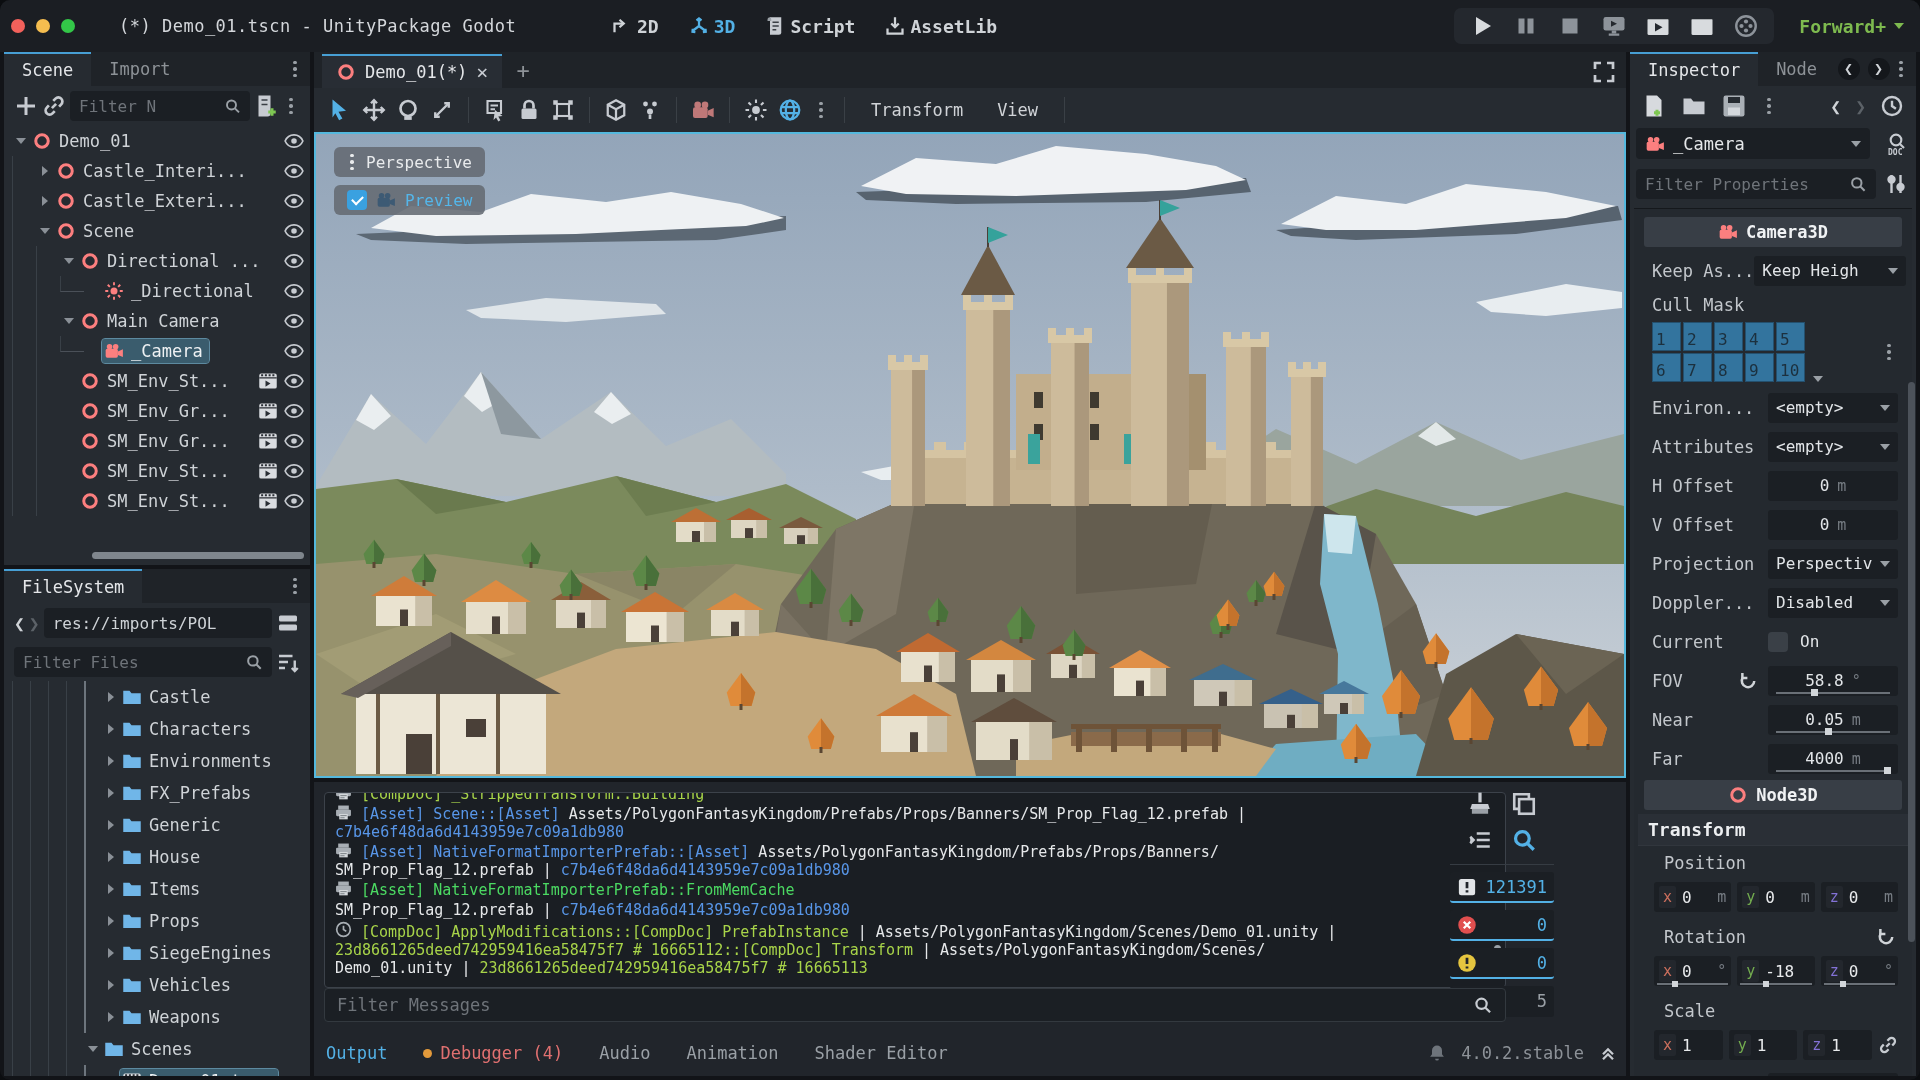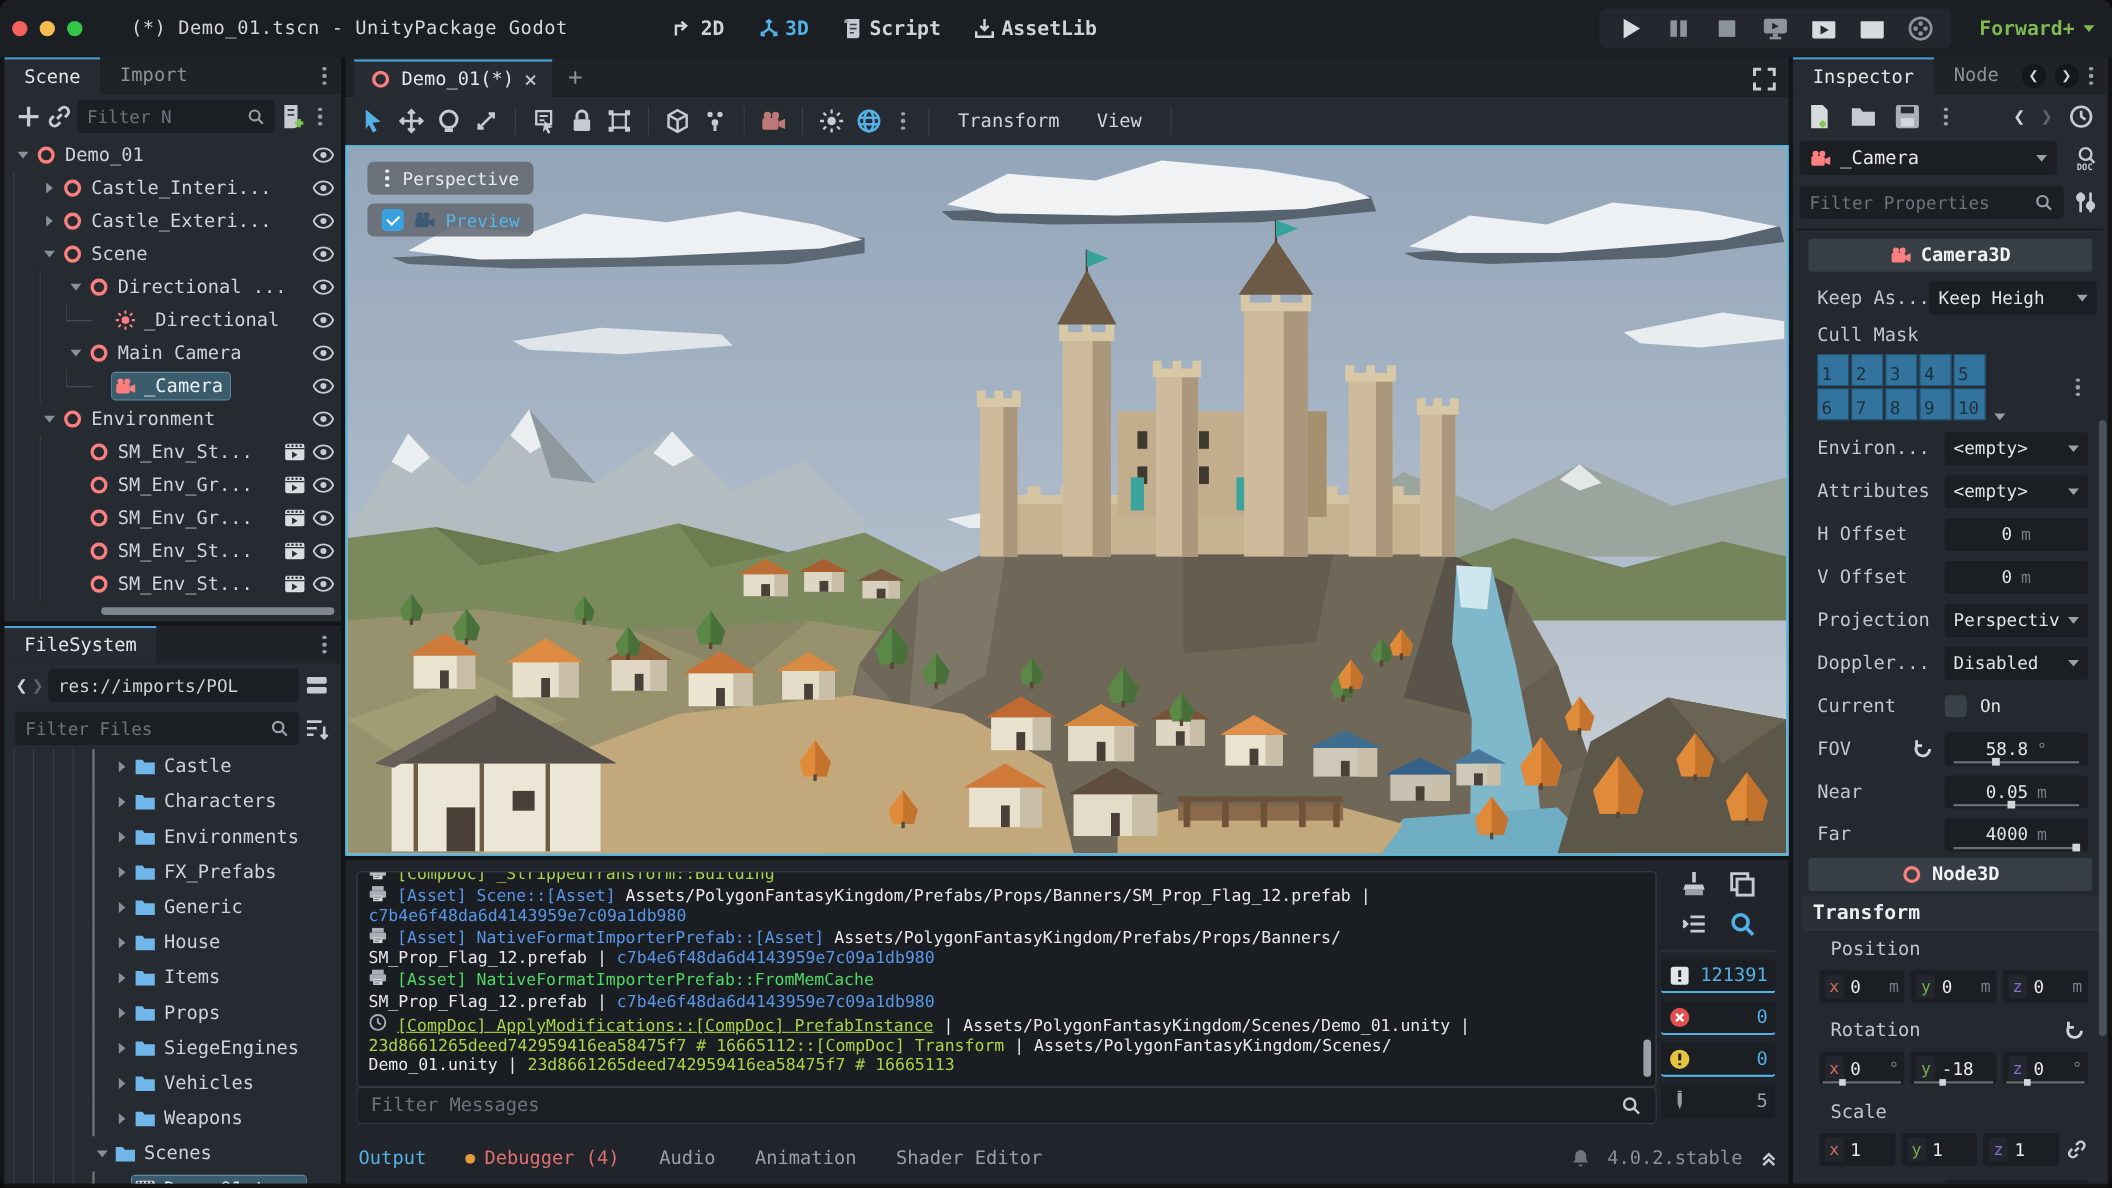--- a/index.html
+++ b/index.html
@@ -66,21 +66,21 @@
 #preview-pill{left:18px;top:51px;color:#54b6ea;}
 #preview-check{width:20px;height:20px;border-radius:4px;background:#3aa1e0;display:flex;align-items:center;justify-content:center;}
 #preview-check::before{content:"";width:9px;height:5px;border-left:2.5px solid #fff;border-bottom:2.5px solid #fff;transform:rotate(-45deg) translate(1px,-1px);}
 
 #bottom{position:absolute;left:0;right:0;top:730px;bottom:0;background:#21252b;}
 #logbox{position:absolute;left:10px;top:10px;width:1182px;height:196px;background:#1a1e23;border:1px solid #3c424a;border-radius:4px;padding:4px 26px 4px 10px;overflow:hidden;font-size:15px;line-height:18px;}
 #loglist{margin-top:-14px;}
 .logmsg{margin:2px 0;}
 .licon{display:inline-block;width:17px;height:13px;margin-right:9px;vertical-align:-1px;}
 #logscroll{position:absolute;right:4px;bottom:8px;width:7px;height:34px;border-radius:4px;background:#9aa1a8;}
-#outcol{position:absolute;left:1196px;top:10px;width:104px;}
+#outcol{position:absolute;left:1136px;top:10px;width:104px;}
 #outcol .irow{display:flex;justify-content:space-evenly;margin-bottom:12px;}
 .oicon{width:26px;height:24px;display:flex;align-items:center;justify-content:center;}
 #outcol hr{border:none;border-top:1px solid #363c43;margin:2px 0 2px;}
 .cbox{height:31px;background:#1b1f24;border-radius:3px;margin-top:7px;display:flex;align-items:center;padding:0 7px;border-bottom:2px solid #53b1e6;}
 .cbox.inactive{border-bottom:2px solid transparent;}
 .cbox .cnt{margin-left:auto;color:#53b1e6;font-size:17px;}
 .cbox.inactive .cnt{color:#9aa0a6;}
 #filterbar{position:absolute;left:10px;top:206px;width:1182px;height:34px;background:#1b1f24;border:1px solid #33393f;border-radius:4px;display:flex;align-items:center;padding:0 12px;gap:8px;}
 #btabs{position:absolute;left:12px;right:8px;top:252px;height:38px;display:flex;align-items:center;}
 .btab{font-size:17px;color:#9aa0a6;margin-right:36px;display:flex;align-items:center;gap:8px;}
@@ -436,40 +436,20 @@
             <span class="rowmain selected">
               <span class="icon16">
                 <svg viewBox="0 0 18 14" fill="#fc7f7f">
                   <circle cx="5" cy="3.2" r="2.5"></circle>
                   <circle cx="10.5" cy="3.2" r="2.5"></circle>
                   <rect x="1.5" y="5" width="11" height="8" rx="1.5"></rect>
                   <path d="M12.5 7.5l4.5-2v7l-4.5-2z"></path>
                 </svg>
               </span>
               <span class="tlabel">_Camera</span>
-            </span>
-            <span class="badges">
-              <span class="icon16">
-                <svg viewBox="0 0 18 14">
-                  <path d="M9 1.5C5.2 1.5 2.2 4.2 1 7c1.2 2.8 4.2 5.5 8 5.5s6.8-2.7 8-5.5c-1.2-2.8-4.2-5.5-8-5.5z" fill="none" stroke="#c7cbd1" stroke-width="1.5"></path>
-                  <circle cx="9" cy="7" r="2.5" fill="#c7cbd1"></circle>
-                </svg>
-              </span>
-            </span>
-          </div>
-          <div class="trow">
-            <span class="guide" style="width: 24px;"></span>
-            <span class="exp open"></span>
-            <span class="rowmain">
-              <span class="icon16">
-                <svg viewBox="0 0 16 16">
-                  <circle cx="8" cy="8" r="5" fill="none" stroke="#fc7f7f" stroke-width="2.4"></circle>
-                </svg>
-              </span>
-              <span class="tlabel">Environment</span>
             </span>
             <span class="badges">
               <span class="icon16">
                 <svg viewBox="0 0 18 14">
                   <path d="M9 1.5C5.2 1.5 2.2 4.2 1 7c1.2 2.8 4.2 5.5 8 5.5s6.8-2.7 8-5.5c-1.2-2.8-4.2-5.5-8-5.5z" fill="none" stroke="#c7cbd1" stroke-width="1.5"></path>
                   <circle cx="9" cy="7" r="2.5" fill="#c7cbd1"></circle>
                 </svg>
               </span>
             </span>
           </div>
@@ -1372,21 +1352,21 @@
                     <path d="M5 10h6M5 12h4" stroke="#6a7076" stroke-width="0.8"></path>
                   </svg></span><span style="color: rgb(75, 217, 98);">[Asset] NativeFormatImporterPrefab::FromMemCache</span></div>
             </div>
             <div class="logmsg">
               <div><span style="color: rgb(230, 232, 234);">SM_Prop_Flag_12.prefab |</span><span style="color: rgb(88, 150, 232);"> c7b4e6f48da6d4143959e7c09a1db980</span></div>
             </div>
             <div class="logmsg">
               <div><span class="licon"><svg viewBox="0 0 16 16">
                     <circle cx="8" cy="8" r="6.4" fill="none" stroke="#a8aeb4" stroke-width="1.6"></circle>
                     <path d="M8 4.5V8l2.6 1.8" stroke="#a8aeb4" stroke-width="1.6" fill="none"></path>
-                  </svg></span><span style="color: rgb(168, 212, 73); text-decoration: underline;">[CompDoc] ApplyModifications::[CompDoc] PrefabInstance</span><span style="color: rgb(230, 232, 234);"> | Assets/PolygonFantasyKingdom/Scenes/Demo_01.unity |</span></div>
+                  </svg></span><span style="color: rgb(168, 212, 73);">[CompDoc] ApplyModifications::[CompDoc] PrefabInstance</span><span style="color: rgb(230, 232, 234);"> | Assets/PolygonFantasyKingdom/Scenes/Demo_01.unity |</span></div>
               <div><span style="color: rgb(168, 212, 73);">23d8661265deed742959416ea58475f7 # 16665112::</span><span style="color: rgb(168, 212, 73);">[CompDoc] Transform</span><span style="color: rgb(230, 232, 234);"> | Assets/PolygonFantasyKingdom/Scenes/</span></div>
               <div><span style="color: rgb(230, 232, 234);">Demo_01.unity |</span><span style="color: rgb(168, 212, 73);"> 23d8661265deed742959416ea58475f7 # 16665113</span></div>
             </div>
           </div>
         <div id="logscroll"></div>
       </div>
       <div id="outcol">
         <div class="irow">
           <span class="oicon">
               <svg viewBox="0 0 16 16" fill="#c7cbd1">

